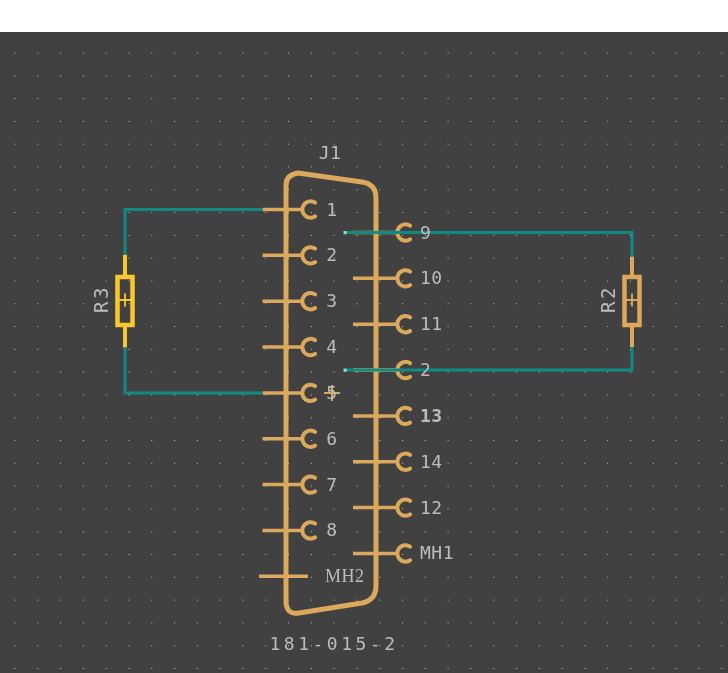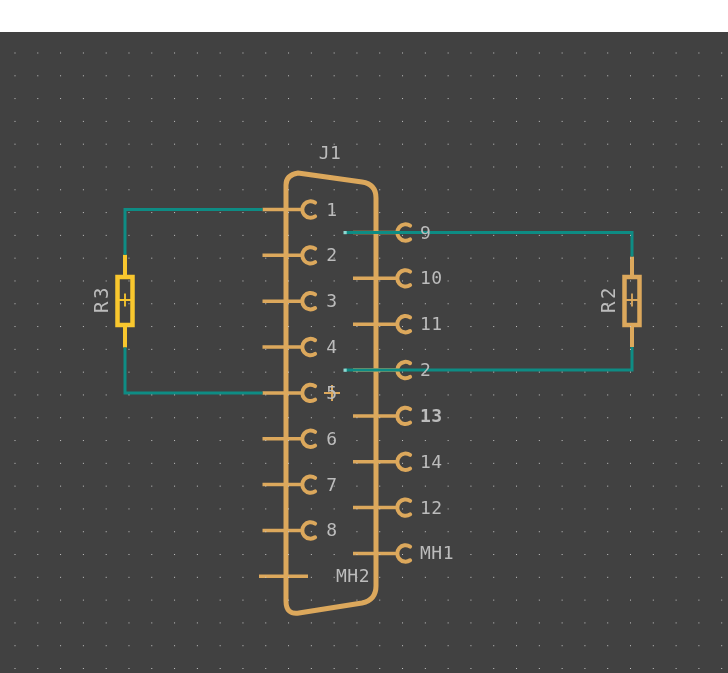--- a/index.html
+++ b/index.html
@@ -139,32 +139,33 @@
     <g fill="var(--wend)">
       <rect x="343.5" y="199" width="3.2" height="3.2"></rect>
       <rect x="343.5" y="336.6" width="3.2" height="3.2"></rect>
     </g>
   </svg>
 
   <div id="grid"></div>
 
   <div id="labels">
     <div class="lbl center" style="left:330px;top:121px;">J1</div>
+    <div class="lbl center wide" style="left:334px;top:612px;">181-015-2</div>
     <div class="lbl rot ref" style="left:101px;top:267px;">R3</div>
     <div class="lbl rot ref" style="left:608px;top:267px;">R2</div>
 
   <div class="lbl" style="left:316px;top:166.5px;width:32px;text-align:center;">1</div>
       <div class="lbl" style="left:316px;top:212.35px;width:32px;text-align:center;">2</div>
       <div class="lbl" style="left:316px;top:258.2px;width:32px;text-align:center;">3</div>
       <div class="lbl" style="left:316px;top:304.05px;width:32px;text-align:center;">4</div>
       <div class="lbl" style="left:316px;top:349.9px;width:32px;text-align:center;">5</div>
       <div class="lbl" style="left:316px;top:395.75px;width:32px;text-align:center;">6</div>
       <div class="lbl" style="left:316px;top:441.6px;width:32px;text-align:center;">7</div>
       <div class="lbl" style="left:316px;top:487.45px;width:32px;text-align:center;">8</div>
-      <div class="lbl" style="left:336px;top:533.3px;">MH2</div>
+      <div class="lbl" style="left:325px;top:533.3px;font-family:Liberation Serif, serif;">MH2</div>
       <div class="lbl" style="left:420px;top:189.5px;">9</div>
       <div class="lbl" style="left:420px;top:235.35px;">10</div>
       <div class="lbl" style="left:420px;top:281.2px;text-align:right;">11</div>
       <div class="lbl" style="left:420px;top:327.05px;">2</div>
       <div class="lbl" style="left:420px;top:372.9px;font-weight:bold;">13</div>
       <div class="lbl" style="left:420px;top:418.75px;">14</div>
       <div class="lbl" style="left:420px;top:464.6px;">12</div>
       <div class="lbl" style="left:420px;top:510.45000000000005px;">MH1</div>
     </div>
 

